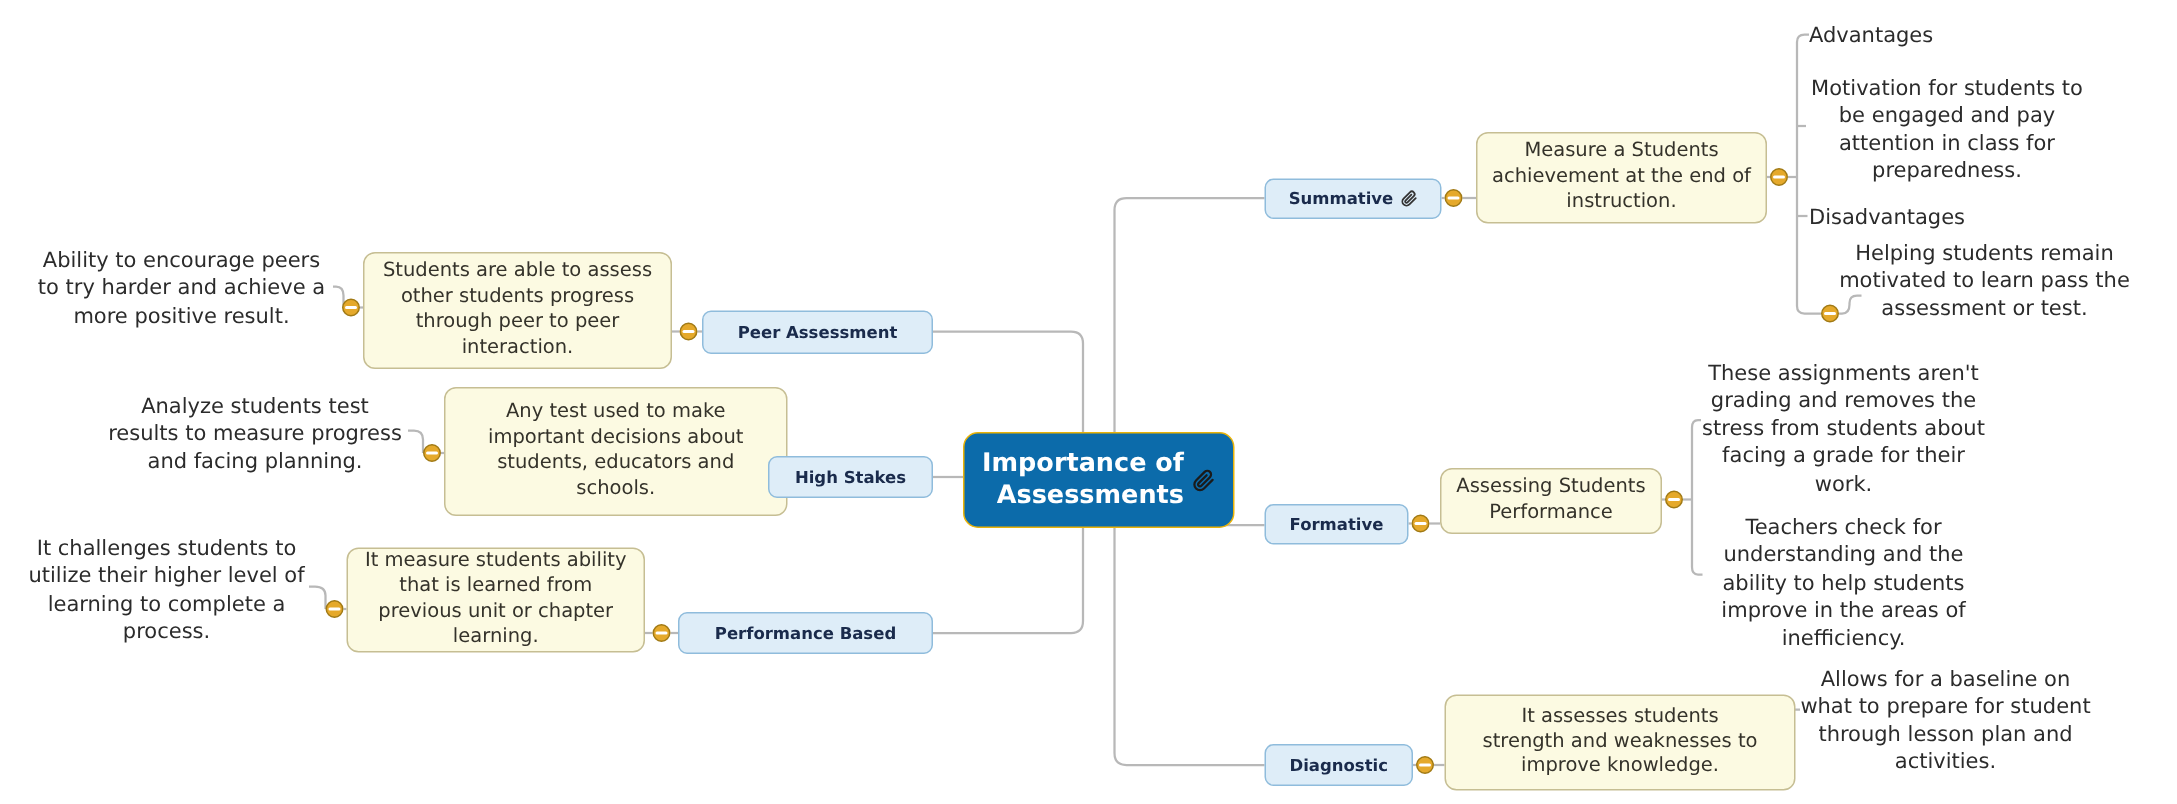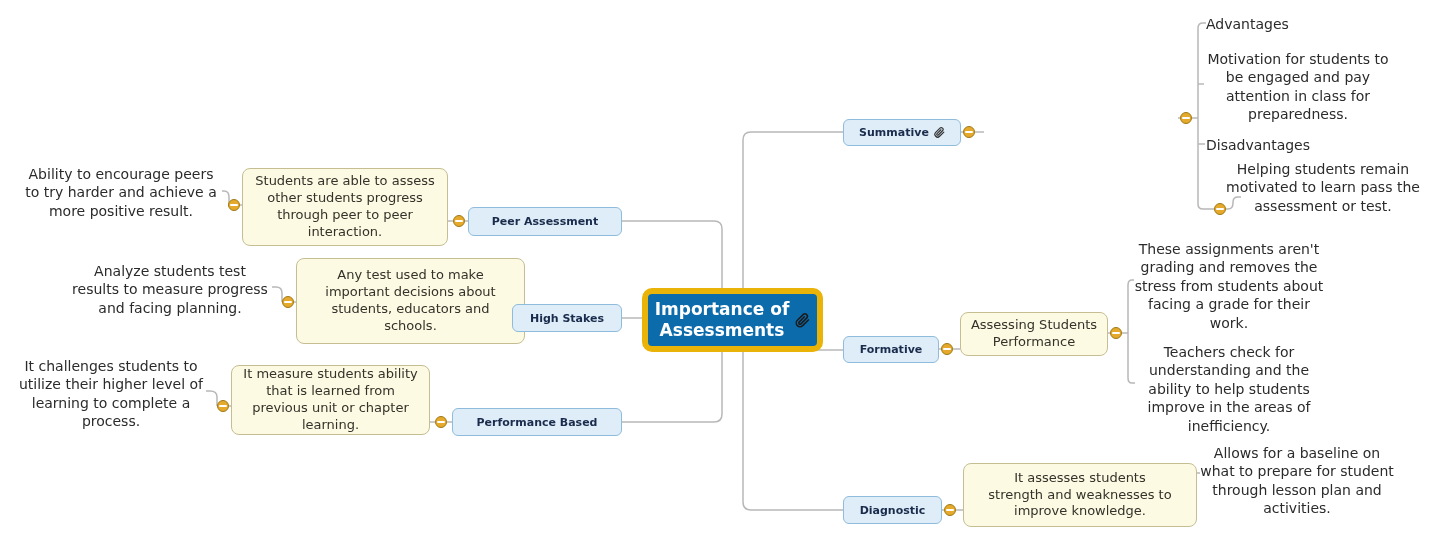--- a/index.html
+++ b/index.html
@@ -8,23 +8,23 @@
     font-family:"DejaVu Sans","Liberation Sans",sans-serif; overflow:hidden;
   }
   svg.wires { position:absolute; left:0; top:0; z-index:0; }
   .node { position:absolute; box-sizing:border-box; z-index:1; }
   .topic {
     background:#DEEDF8; border:1px solid #8FBCDC; border-radius:6px;
     display:flex; align-items:center; justify-content:center; gap:5px;
     font-weight:bold; font-size:11px; color:#1A2B4C; white-space:pre;
   }
   .center-topic {
-    background:#0C6BAA; border:6px solid #eab308; border-radius:10px;
+    background:#0C6BAA; border:1px solid #eab308; border-radius:10px;
     display:flex; align-items:center; justify-content:center; gap:6px;
-    font-weight:bold; font-size:17px; color:#ffffff; text-align:center;
+    font-weight:bold; font-size:17px; color:#ffffff; text-align:right;
     white-space:pre; line-height:1.25;
   }
   .note {
     background:#FCFAE2; border:1px solid #C6BE93; border-radius:8px;
     font-size:13px; color:#34322A; text-align:center; line-height:1.3;
     display:flex; align-items:center; justify-content:center; white-space:pre;
   }
   .plain {
     font-size:14px; color:#2B2B2B; text-align:center; line-height:1.32;
     white-space:pre;
@@ -180,20 +180,23 @@
   <div class="node topic" style="left:452px; top:408px; width:170px; height:28px;">
     <span>Performance Based</span>
   </div>
 
   <div class="node topic" style="left:843px; top:119px; width:118px; height:27px;">
     <span>Summative</span>
     <svg class="clip-icon" width="11" height="15" viewBox="0 0 24 24">
       <path d="M21.44 11.05l-9.19 9.19a6 6 0 0 1-8.49-8.49l9.19-9.19a4 4 0 0 1 5.66 5.66l-9.2 9.19a2 2 0 0 1-2.83-2.83l8.49-8.48" fill="none" stroke="#333" stroke-width="2.6" stroke-linecap="round"></path>
     </svg>
   </div>
+  <div class="node note" style="left:984px; top:88px; width:194px; height:61px;">Measure a Students
+achievement at the end of
+instruction.</div>
   <div class="node plain left-align" style="left:1206px; top:15px;">Advantages</div>
   <div class="node plain" style="left:1202px; top:50px; width:192px;">Motivation for students to
 be engaged and pay
 attention in class for
 preparedness.</div>
   <div class="node plain left-align" style="left:1206px; top:136px;">Disadvantages</div>
   <div class="node plain" style="left:1212px; top:160px; width:222px;">Helping students remain
 motivated to learn pass the
 assessment or test.</div>
 

